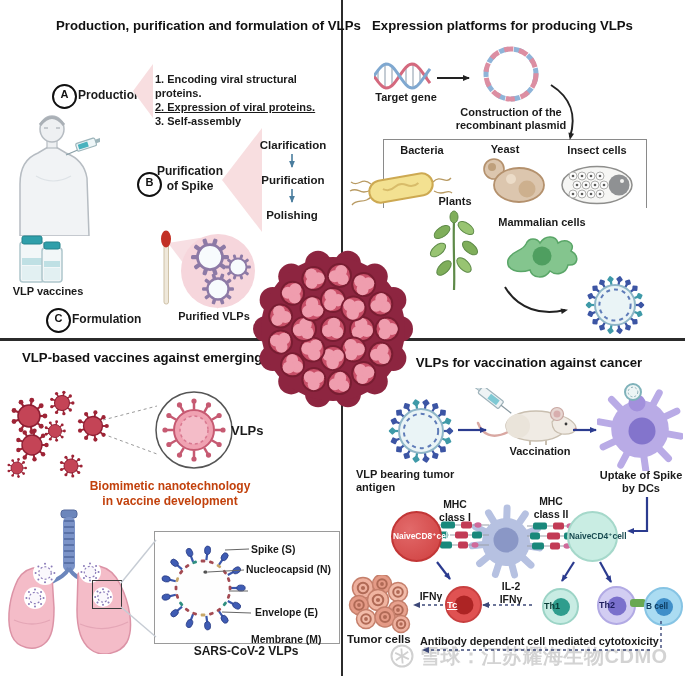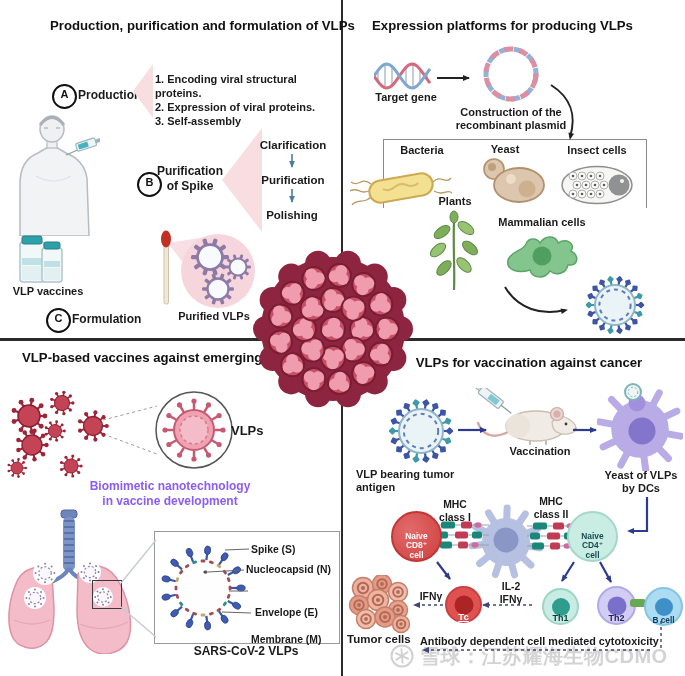--- a/index.html
+++ b/index.html
@@ -10,45 +10,45 @@
   .lbl{position:absolute;font:600 11px/1.22 "Liberation Sans","DejaVu Sans",sans-serif;color:#1a1a1a;}
   .sb{font-size:10.4px;font-weight:700;}
   .ttl{position:absolute;font:700 13.2px/1.25 "Liberation Sans","DejaVu Sans",sans-serif;color:#111;}
   .vdiv{left:341px;top:0;width:2px;height:676px;background:#2b2b2b;}
   .hdiv{left:0;top:338px;width:685px;height:3px;background:#2b2b2b;}
   .tri{background:#f8dee0;clip-path:polygon(0 50%,100% 0,100% 100%);}
   .step{position:absolute;width:21px;height:21px;border:2.3px solid #101010;border-radius:50%;
         background:#fff;font:700 11px/17px "Liberation Sans","DejaVu Sans",sans-serif;text-align:center;color:#111;}
   .flow{position:absolute;width:70px;text-align:center;font:600 11.5px/1.1 "Liberation Sans","DejaVu Sans",sans-serif;color:#1a1a1a;}
   .boxed{position:absolute;border:1.5px solid #8a8a8a;}
-  .cell{position:absolute;border-radius:50%;display:flex;flex-direction:column;align-items:center;justify-content:flex-end;text-align:center;}
+  .cell{position:absolute;border-radius:50%;display:flex;flex-direction:row;align-items:center;justify-content:space-between;text-align:center;}
   .cell .nuc{position:absolute;border-radius:50%;z-index:0;left:50%;top:50%;transform:translate(-50%,-50%);}
   .cell span{position:relative;z-index:1;}
   .cd-text{font:700 8.4px/1.12 "Liberation Sans","DejaVu Sans",sans-serif;}
   #connectors{position:absolute;left:0;top:0;width:685px;height:676px;pointer-events:none;}
   .wm{position:absolute;left:389px;top:643px;display:flex;align-items:center;gap:5px;text-align:center;}
   .wm .wmt{font:600 20px/1 "Liberation Sans","DejaVu Sans",sans-serif;color:#d3d3d3;letter-spacing:0.5px;}
 </style>
 </head>
 <body>
 
 <div class="stage">
 
   <div class="abs vdiv"></div>
   <div class="abs hdiv"></div>
 
-  <div class="ttl" style="left:28px;top:18px;width:305px;padding-left:22px;">Production, purification and formulation  of VLPs</div>
+  <div class="ttl" style="left:34px;top:18px;width:305px;padding-left:22px;">Production, purification and formulation  of VLPs</div>
 
   <div class="step" style="left:52px;top:84px;">A</div>
   <div class="lbl" style="left:78px;top:88px;font-size:12px;font-weight:700;">Production</div>
   <div class="abs tri" style="left:133px;top:64px;width:20px;height:54px;"></div>
 
   <div class="lbl" style="left:155px;top:72px;width:190px;">
     <div style="line-height:14px;">1. Encoding viral structural proteins.</div>
-    <div style="line-height:14px;">2. Expression of viral proteins.</div>
+    <div style="line-height:14px;text-decoration:underline;">2. Expression of viral proteins.</div>
     <div style="line-height:14px;">3. Self-assembly</div>
   </div>
 
   <svg id="human" class="abs" style="left:8px;top:114px;" width="92" height="122" viewBox="0 0 92 122">
       <path d="M12,122 L12,70 Q12,46 30,39 L40,33 L48,33 L58,39 Q76,46 79,64 L81,122 Z" fill="#f1f3f5" stroke="#b6bcc2" stroke-width="1.5"></path>
       <path d="M28,62 Q45,72 63,62" fill="none" stroke="#dde2e6" stroke-width="1.2"></path>
       <rect x="39" y="24" width="10" height="10" fill="#eef0f2" stroke="#b6bcc2" stroke-width="1.2"></rect>
       <ellipse cx="44" cy="15" rx="12" ry="13" fill="#eef0f2" stroke="#b6bcc2" stroke-width="1.5"></ellipse>
       <path d="M32,11 Q44,-4 56,11" fill="none" stroke="#aab0b6" stroke-width="3"></path>
       <line x1="36" y1="14" x2="40" y2="14" stroke="#aab0b6" stroke-width="1.2"></line>
@@ -432,21 +432,21 @@
       <line x1="84.4375" y1="31.829568998035874" x2="81.1125" y2="26.07050006286936" stroke="#9e2436" stroke-width="1.9000000000000001"></line>
       <circle cx="81.1125" cy="26.07050006286936" r="2.09" fill="#9e2436"></circle>
       <line x1="89.23724326587687" y1="30.98324475978802" x2="90.39200364736196" y2="24.434273202256833" stroke="#9e2436" stroke-width="1.9000000000000001"></line>
       <circle cx="90.39200364736196" cy="24.434273202256833" r="2.09" fill="#9e2436"></circle>
       <line x1="93.45806665722272" y1="33.42013828098341" x2="98.55226220396392" y2="29.145600676567916" stroke="#9e2436" stroke-width="1.9000000000000001"></line>
       <circle cx="98.55226220396392" cy="29.145600676567916" r="2.09" fill="#9e2436"></circle>
       <circle cx="88" cy="38" r="9.5" fill="#c44456" stroke="#8e1f33" stroke-width="1.33"></circle>
     </svg>
   <div class="lbl" style="left:231px;top:423px;font-size:13px;font-weight:800;">VLPs</div>
 
-  <div class="lbl c" style="left:50px;top:479px;width:240px;font-size:12px;font-weight:800;color:#8b5cf6;">
+  <div class="lbl c" style="left:50px;top:479px;width:240px;font-size:12px;font-weight:800;color:#c2410c;">
     <div>Biomimetic nanotechnology</div>
     <div>in vaccine development</div>
   </div>
 
   <svg id="lungs" class="abs" style="left:4px;top:508px;" width="134" height="146" viewBox="0 0 134 146">
       <rect x="57" y="2" width="16" height="8" rx="3" fill="#6c86bc" stroke="#54699c" stroke-width="1"></rect>
       <rect x="59" y="9" width="12" height="54" rx="5" fill="#7b93c8"></rect>
       <line x1="60" y1="13" x2="70" y2="13" stroke="#5a72a8" stroke-width="2"></line>
       <line x1="60" y1="19" x2="70" y2="19" stroke="#5a72a8" stroke-width="2"></line>
       <line x1="60" y1="25" x2="70" y2="25" stroke="#5a72a8" stroke-width="2"></line>
@@ -636,21 +636,21 @@
       <line x1="39.65984557695842" y1="26.233566350202313" x2="37.2939028606373" y2="9.399009181595616" stroke="#b9abe6" stroke-width="7" stroke-linecap="round"></line>
       <line x1="54.267317506861374" y1="28.80925777138575" x2="62.2483340742215" y2="13.799148692783987" stroke="#b9abe6" stroke-width="7" stroke-linecap="round"></line>
       <line x1="64.57105711118001" y1="39.47909247706213" x2="79.85055589826584" y2="32.02678298164781" stroke="#b9abe6" stroke-width="7" stroke-linecap="round"></line>
       <circle cx="43" cy="50" r="28.799999999999997" fill="#b9abe6"></circle>
       <circle cx="45" cy="52" r="13.5" fill="#8374cc"></circle>
       <circle cx="40" cy="24" r="8.5" fill="#a290dc"></circle>
       <circle cx="36" cy="13" r="8" fill="#edf5f5" stroke="#7fb2ba" stroke-width="2"></circle>
       <circle cx="36" cy="13" r="4.8" fill="none" stroke="#8fb0b8" stroke-width="1" stroke-dasharray="2 2"></circle>
     </svg>
   <div class="lbl c" style="left:596px;top:469px;width:90px;">
-    <div>Yeast of VLPs</div>
+    <div>Uptake of Spike</div>
     <div>by DCs</div>
   </div>
 
   <div class="lbl c sb" style="left:432px;top:499px;width:46px;">
     <div>MHC</div>
     <div>class I</div>
   </div>
   <div class="lbl c sb" style="left:527px;top:496px;width:48px;">
     <div>MHC</div>
     <div>class II</div>

